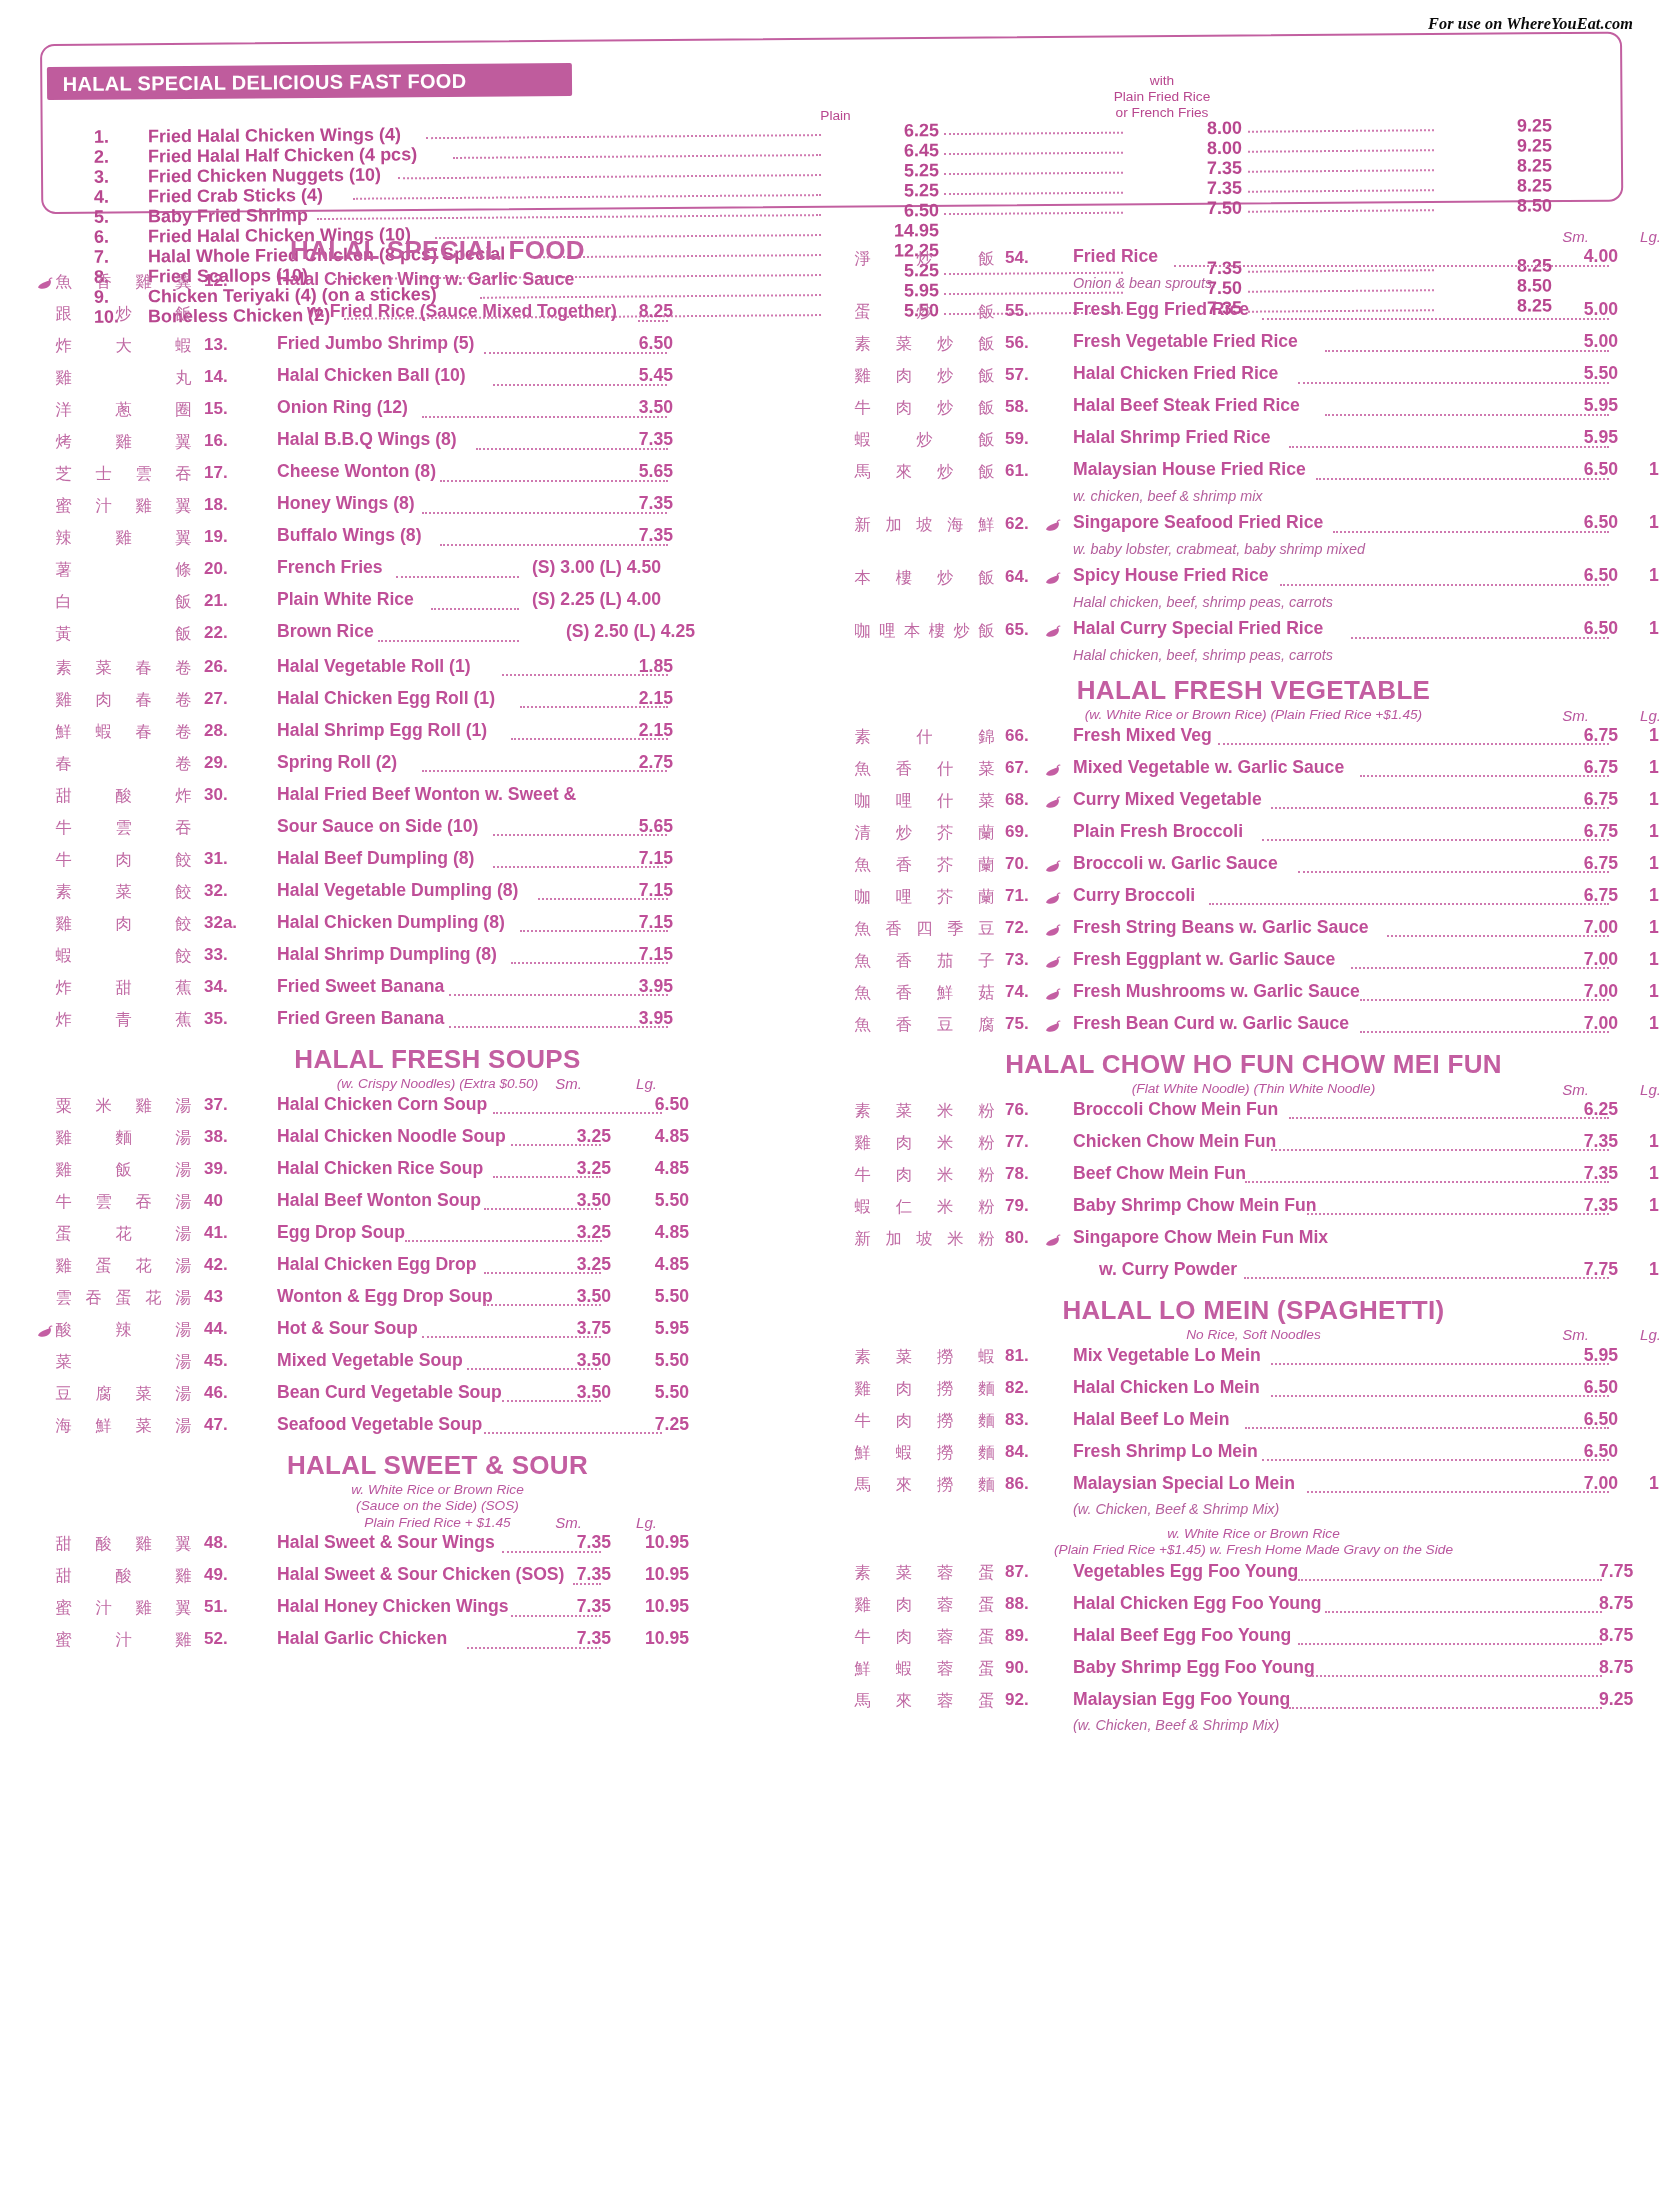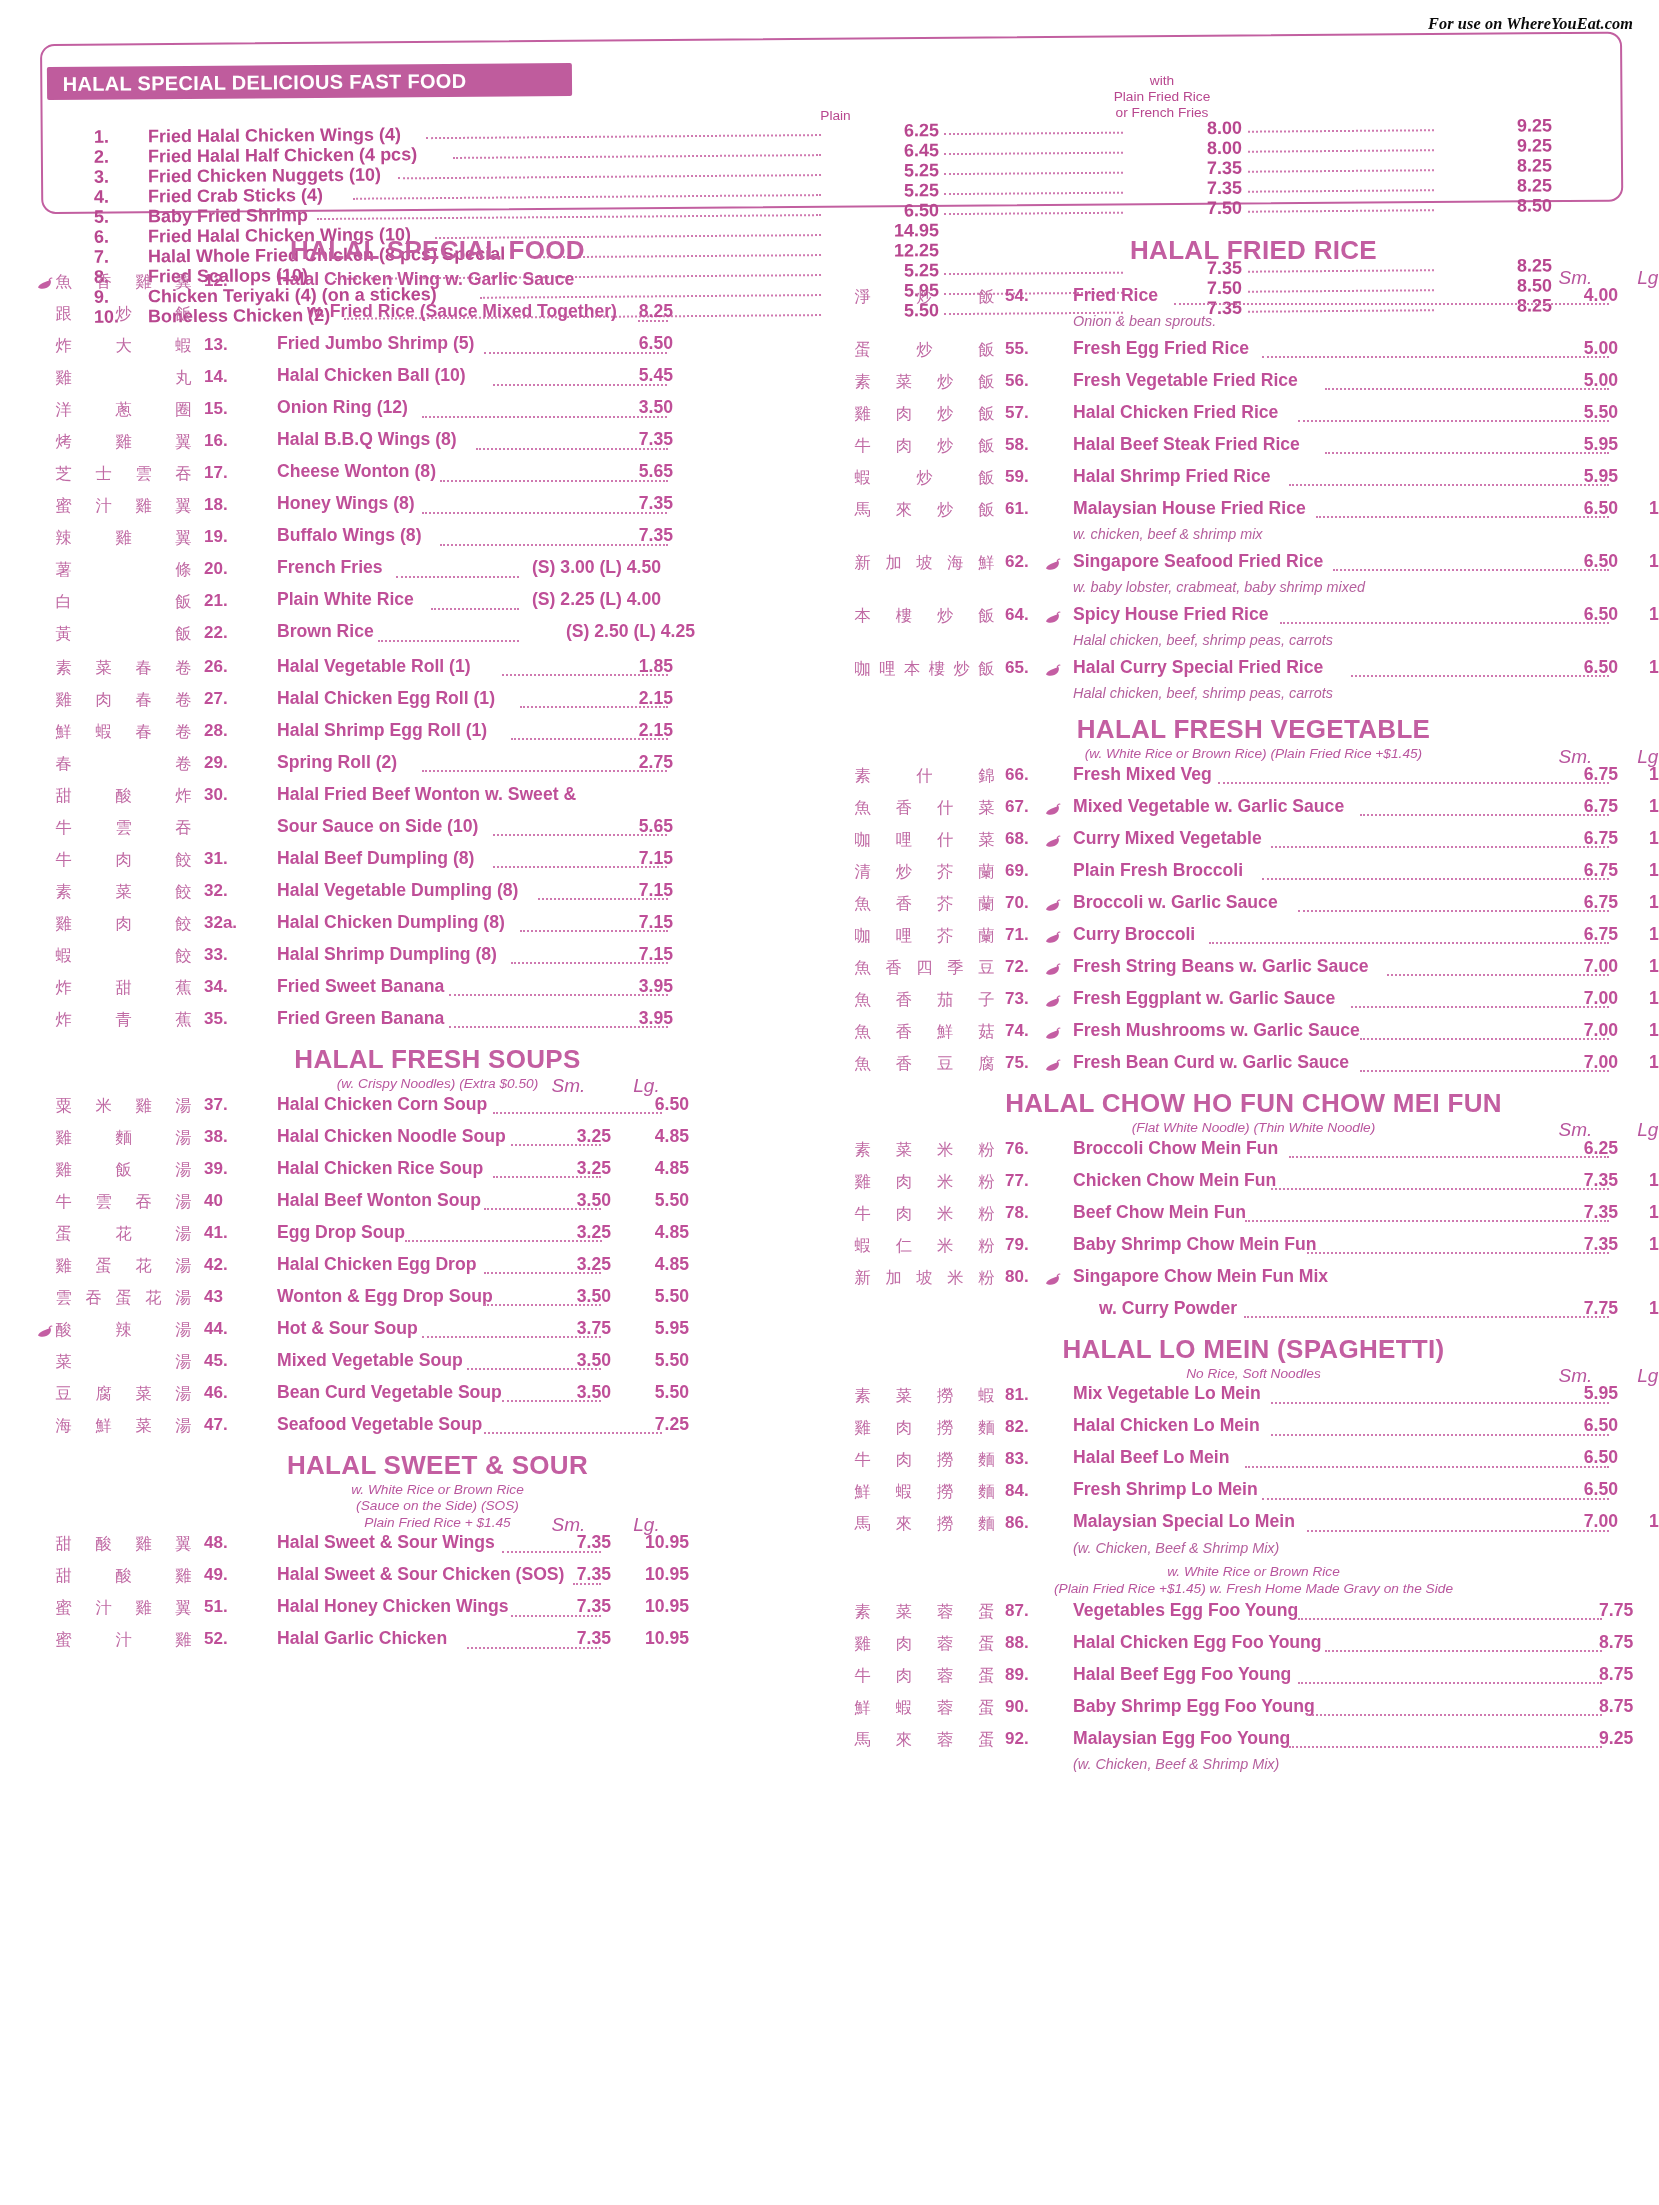--- a/index.html
+++ b/index.html
@@ -67,21 +67,21 @@
   .sect-title{
     text-align:center;font-size:26px;font-weight:700;letter-spacing:0.3px;
     color:#c35ea1;margin:6.5px 0 1.3px 0;white-space:nowrap;
   }
   .sect-title .small{font-size:19.6px;}
   .sect-sub{
     text-align:center;font-size:13.7px;font-style:italic;color:#b9569e;
     margin:0 0 1.3px 0;white-space:nowrap;
   }
   .sizehead{
-    position:relative;height:15.7px;font-size:19px;font-style:italic;color:#b9569e;
+    position:relative;height:15.7px;font-size:15px;font-style:italic;color:#b9569e;
   }
   .sizehead .sm{position:absolute;text-align:center;width:59px;}
   .sizehead .lg{position:absolute;text-align:center;width:59px;}
 
   
   .it{
     position:relative;height:32px;font-size:17px;font-weight:700;
     white-space:nowrap;color:#bf4f98;
   }
   .it .cn{
@@ -705,21 +705,20 @@
           <span class="nm" style="left:241px">Halal Garlic Chicken</span>
           <span class="dots" style="left:431px;top:21px;width:134px"></span>
           <span class="pr sm">7.35</span>
           <span class="pr lg">10.95</span>
         </div>
       </div>
     </div>
 
   <div class="col col-right" id="col-right">
       <div class="sect">
-        <div class="sect-title">HALAL FRIED RICE</div>
         <div class="sizehead">
           <span class="sm" style="left:698px">Sm.</span>
           <span class="lg" style="left:773px">Lg.</span>
         </div>
         <div class="it" style="height: 31px;">
           <span class="cn">
             <span>淨</span>
             <span>炒</span>
             <span>飯</span>
           </span>

